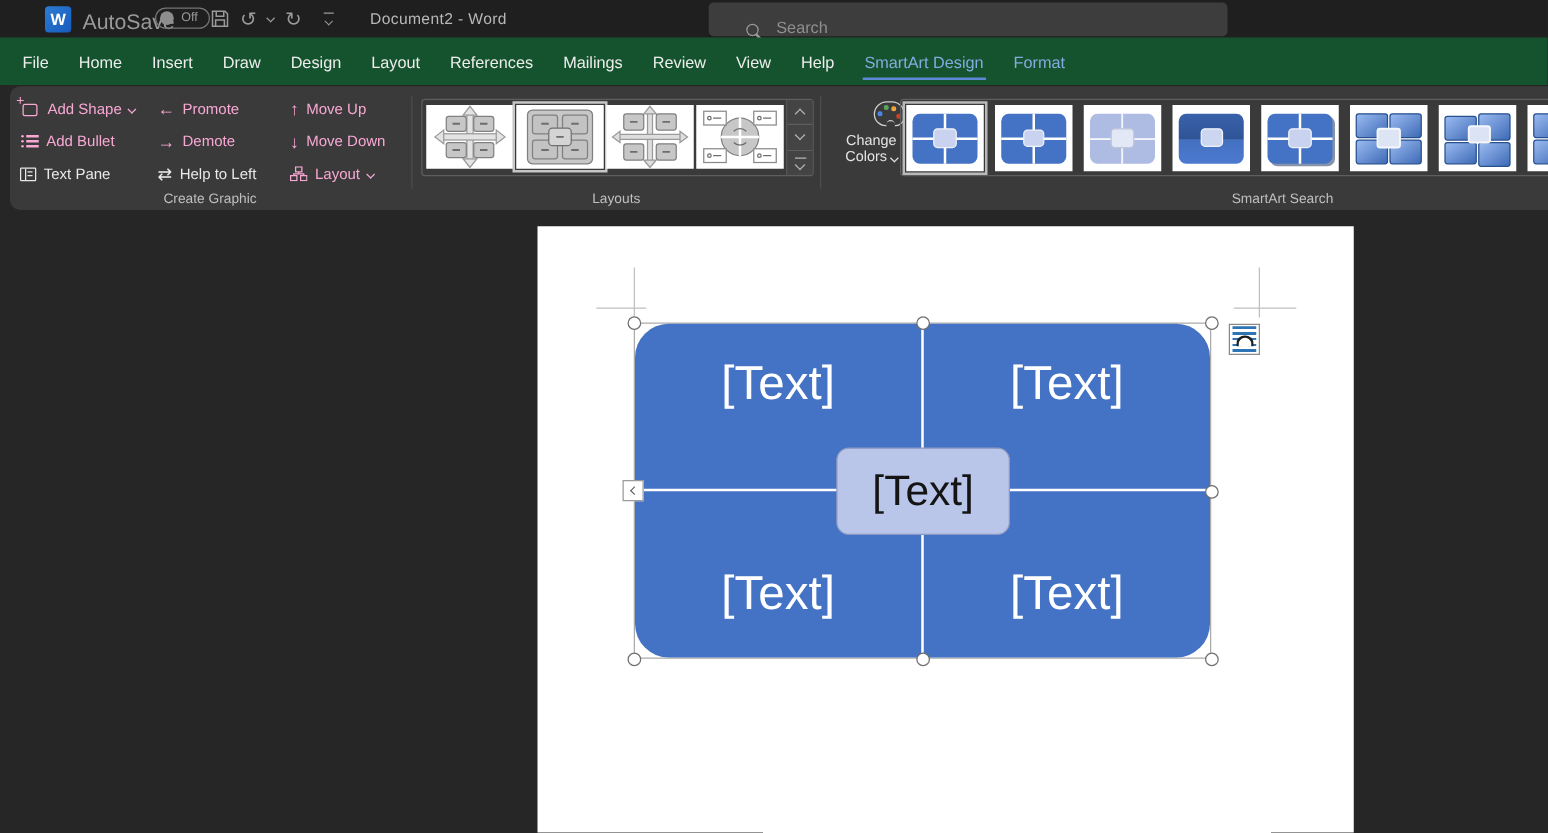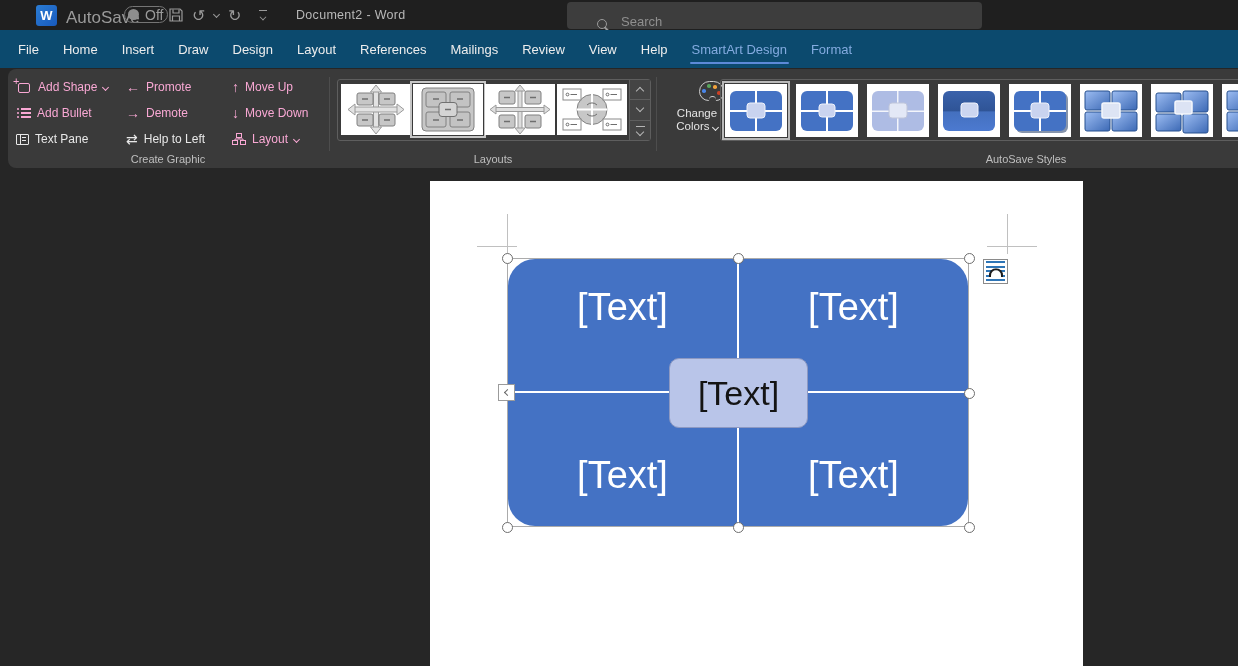--- a/index.html
+++ b/index.html
@@ -8,42 +8,42 @@
 
 
 .titlebar{position:absolute;left:0;top:0;width:100%;height:30px;background:#1f1f1f}
 .word-logo{position:absolute;left:36px;top:5px;width:21px;height:21px;border-radius:3px;
   background:linear-gradient(135deg,#2b7cd3,#185abd);color:#fff;font-weight:bold;font-size:13px;
   display:flex;align-items:center;justify-content:center}
 .autosave-label{position:absolute;left:66px;top:8px;font-size:17px;color:#9a9a9a}
 .toggle{position:absolute;left:124px;top:6px;width:44px;height:17px;border:1px solid #757575;
   border-radius:9px;display:flex;align-items:center}
 .toggle .knob{width:11px;height:11px;border-radius:50%;background:#8d8d8d;margin-left:3px}
-.toggle .state{font-size:14px;color:#9a9a9a;margin-left:6px}
+.toggle .state{font-size:10px;color:#9a9a9a;margin-left:6px}
 .tb-ic{position:absolute;color:#9a9a9a;background:none;border:none;display:flex;align-items:center;justify-content:center}
 .ic-undo::before{content:"\21BA";font-size:16px}
 .ic-redo::before{content:"\21BB";font-size:16px}
 .chev{display:inline-block;width:5px;height:5px;border-right:1.3px solid currentColor;
   border-bottom:1.3px solid currentColor;transform:rotate(45deg)}
 .ic-custom{position:relative;width:11px;height:11px}
 .ic-custom::before{content:"";position:absolute;left:1px;top:1px;width:8px;height:1.4px;background:#9a9a9a}
 .ic-custom::after{content:"";position:absolute;left:2px;top:5px;width:5px;height:5px;
   border-right:1.3px solid #9a9a9a;border-bottom:1.3px solid #9a9a9a;transform:rotate(45deg) scale(.8)}
 .doc-title{position:absolute;left:296px;top:8px;font-size:12.5px;color:#b8b8b8;letter-spacing:.3px}
 .searchbox{position:absolute;left:567px;top:2px;width:415px;height:27px;background:#3d3d3d;
   border-radius:4px;display:flex;align-items:flex-end}
 .mag{position:relative;width:10px;height:10px;margin-left:30px}
 .mag::before{content:"";position:absolute;width:8px;height:8px;border:1.5px solid #9a9a9a;border-radius:50%}
 .mag::after{content:"";position:absolute;width:5px;height:1.5px;background:#9a9a9a;left:7px;top:8.5px;transform:rotate(45deg)}
 .searchbox input{flex:1;margin-left:14px;background:transparent;border:none;outline:none;
   color:#cfcfcf;font-size:13px;font-family:"Liberation Sans",sans-serif}
 .searchbox input::placeholder{color:#8f8f8f}
 
 
-.menubar{position:absolute;left:0;top:30px;width:100%;height:38px;background:#0c4a6e;
+.menubar{position:absolute;left:0;top:30px;width:100%;height:38px;background:#14532d;
   display:flex;align-items:stretch;padding-left:6px}
 .tab{padding:0 12px;font-size:13px;color:#ededed;display:flex;align-items:center;position:relative;cursor:default}
 .tab.ctx{color:#84abe0}
 .tab.active{color:#84abe0}
 .tab.active::after{content:"";position:absolute;left:10px;right:10px;bottom:4px;height:2.5px;
   background:#5d8ad8;border-radius:2px}
 
 
 .ribbon{position:absolute;left:8px;top:69px;right:-14px;height:99px;background:#3a3a3a;border-radius:8px}
 .btn-s{position:absolute;height:24px;display:flex;align-items:center;gap:6px;font-size:12px;
@@ -437,21 +437,21 @@
           <g fill="url(#g8)" stroke="#27508f">
             <rect x="3" y="4" width="25" height="19" rx="2"></rect>
               <rect x="30" y="4" width="25" height="19" rx="2"></rect>
             <rect x="3" y="25" width="25" height="19" rx="2"></rect>
               <rect x="30" y="25" width="25" height="19" rx="2"></rect>
           </g>
           <rect x="20" y="16" width="18" height="15" rx="2" fill="#dde4f4" stroke="#f5f7fc" stroke-width="1.5"></rect>
         </svg>
       </div>
     </div>
-    <div class="grp-label" style="left:918px;width:200px">AutoSave Styles</div>
+    <div class="grp-label" style="left:918px;width:200px">SmartArt Search</div>
   </div>
 
   <div class="canvas">
     <div class="page"></div>
 
     <div class="mark" style="left:507px;top:46px;width:1px;height:40px"></div>
     <div class="mark" style="left:477px;top:78px;width:40px;height:1px"></div>
     <div class="mark" style="left:1007px;top:46px;width:1px;height:40px"></div>
     <div class="mark" style="left:987px;top:78px;width:50px;height:1px"></div>
 

